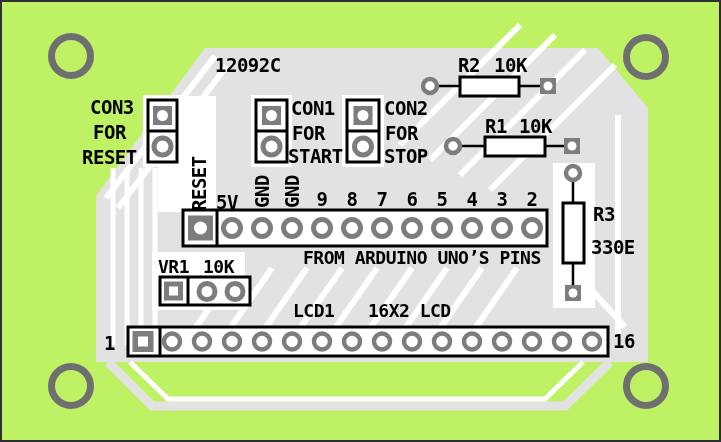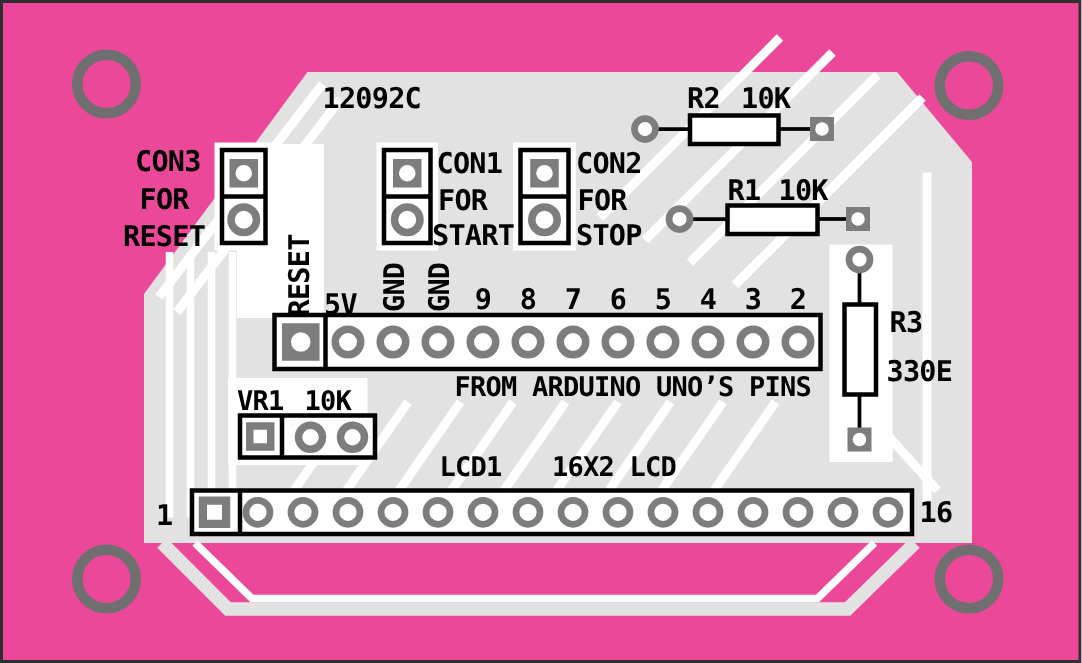--- a/index.html
+++ b/index.html
@@ -1,19 +1,19 @@
 <!DOCTYPE html>
 <html><head>
 <meta charset="utf-8">
 <style>
   html,body{margin:0;padding:0;background:#ffffff;}
   .stage{
     position:relative;
     width:721px;height:442px;
-    background:#ec4899;
+    background:#bef264;
     font-family:"DejaVu Sans Mono", monospace;
     overflow:hidden;
   }
   svg text{
     font-family:"DejaVu Sans Mono", monospace;
     font-weight:700;
     fill:#000000;
   }
   .lbl{font-size:19px;letter-spacing:-0.5px;}
   .lbl-sm{font-size:18px;letter-spacing:-0.5px;}

